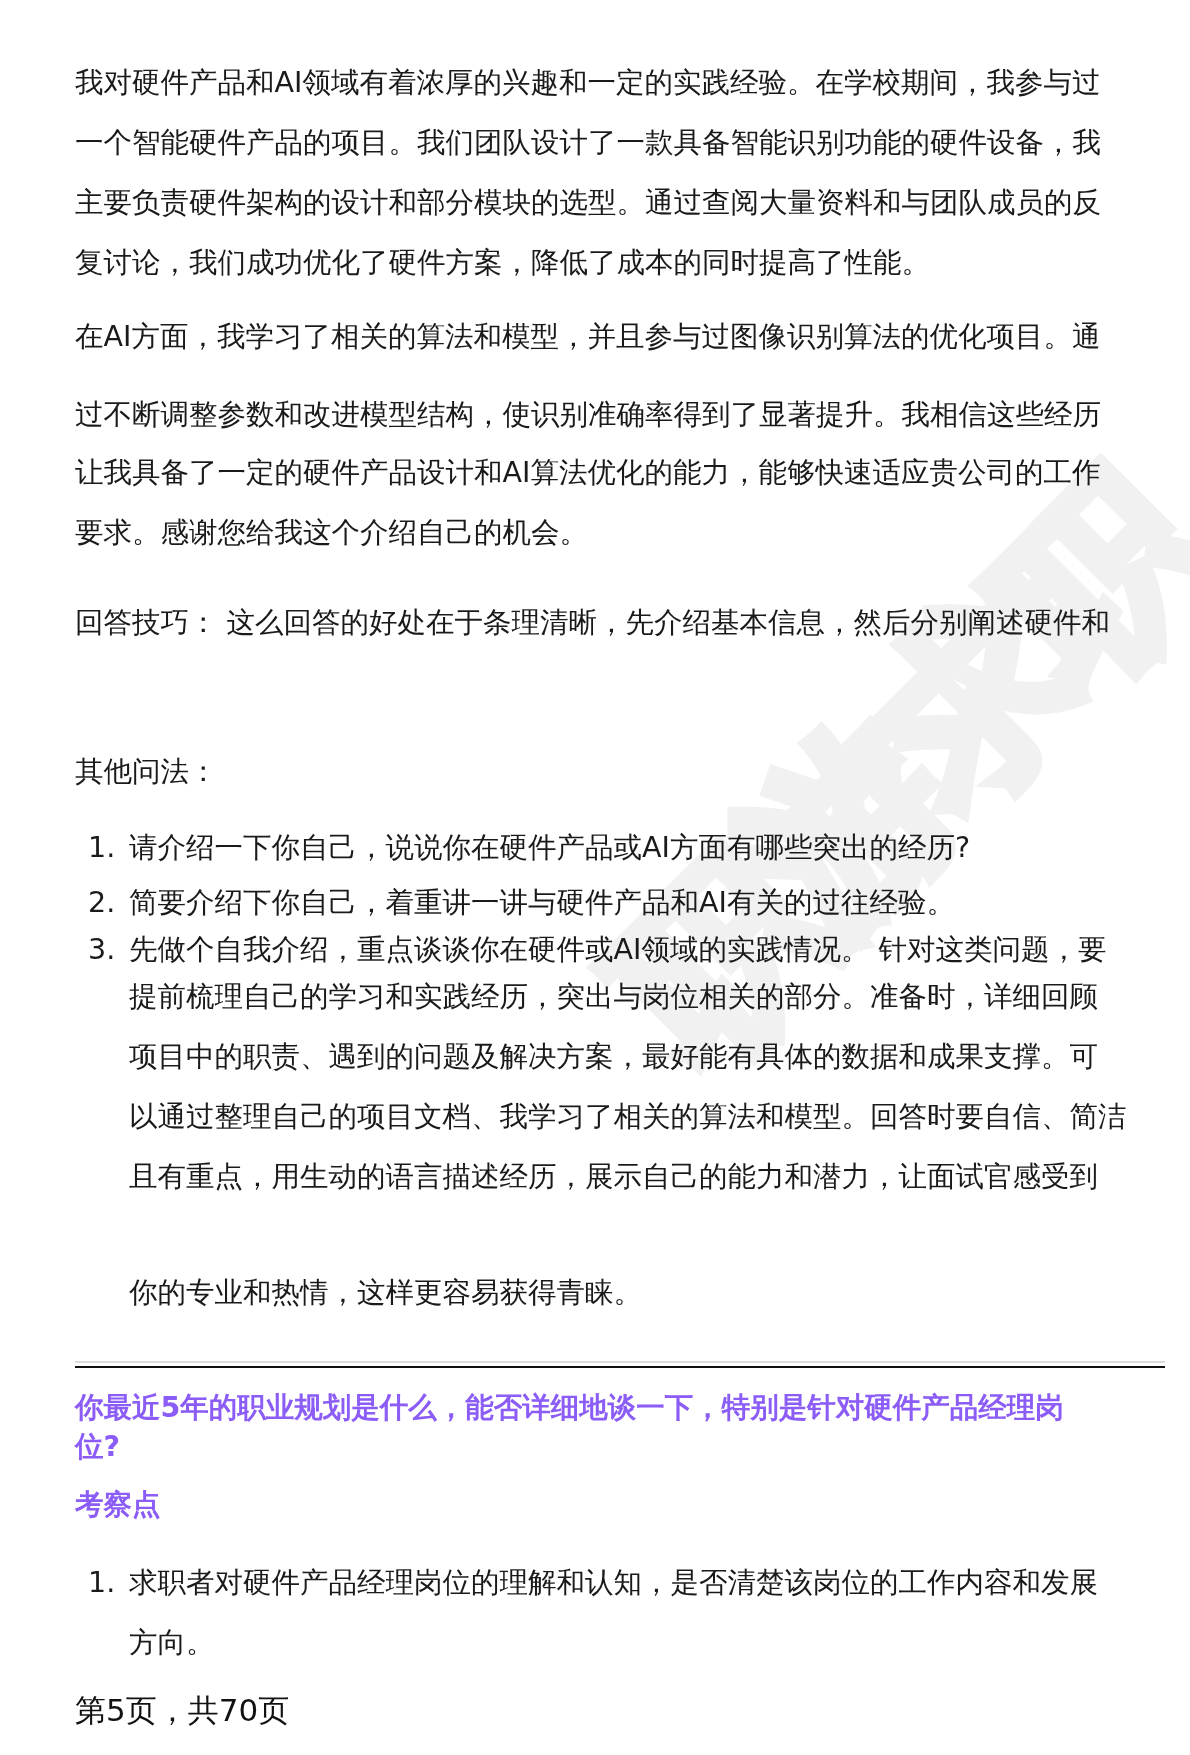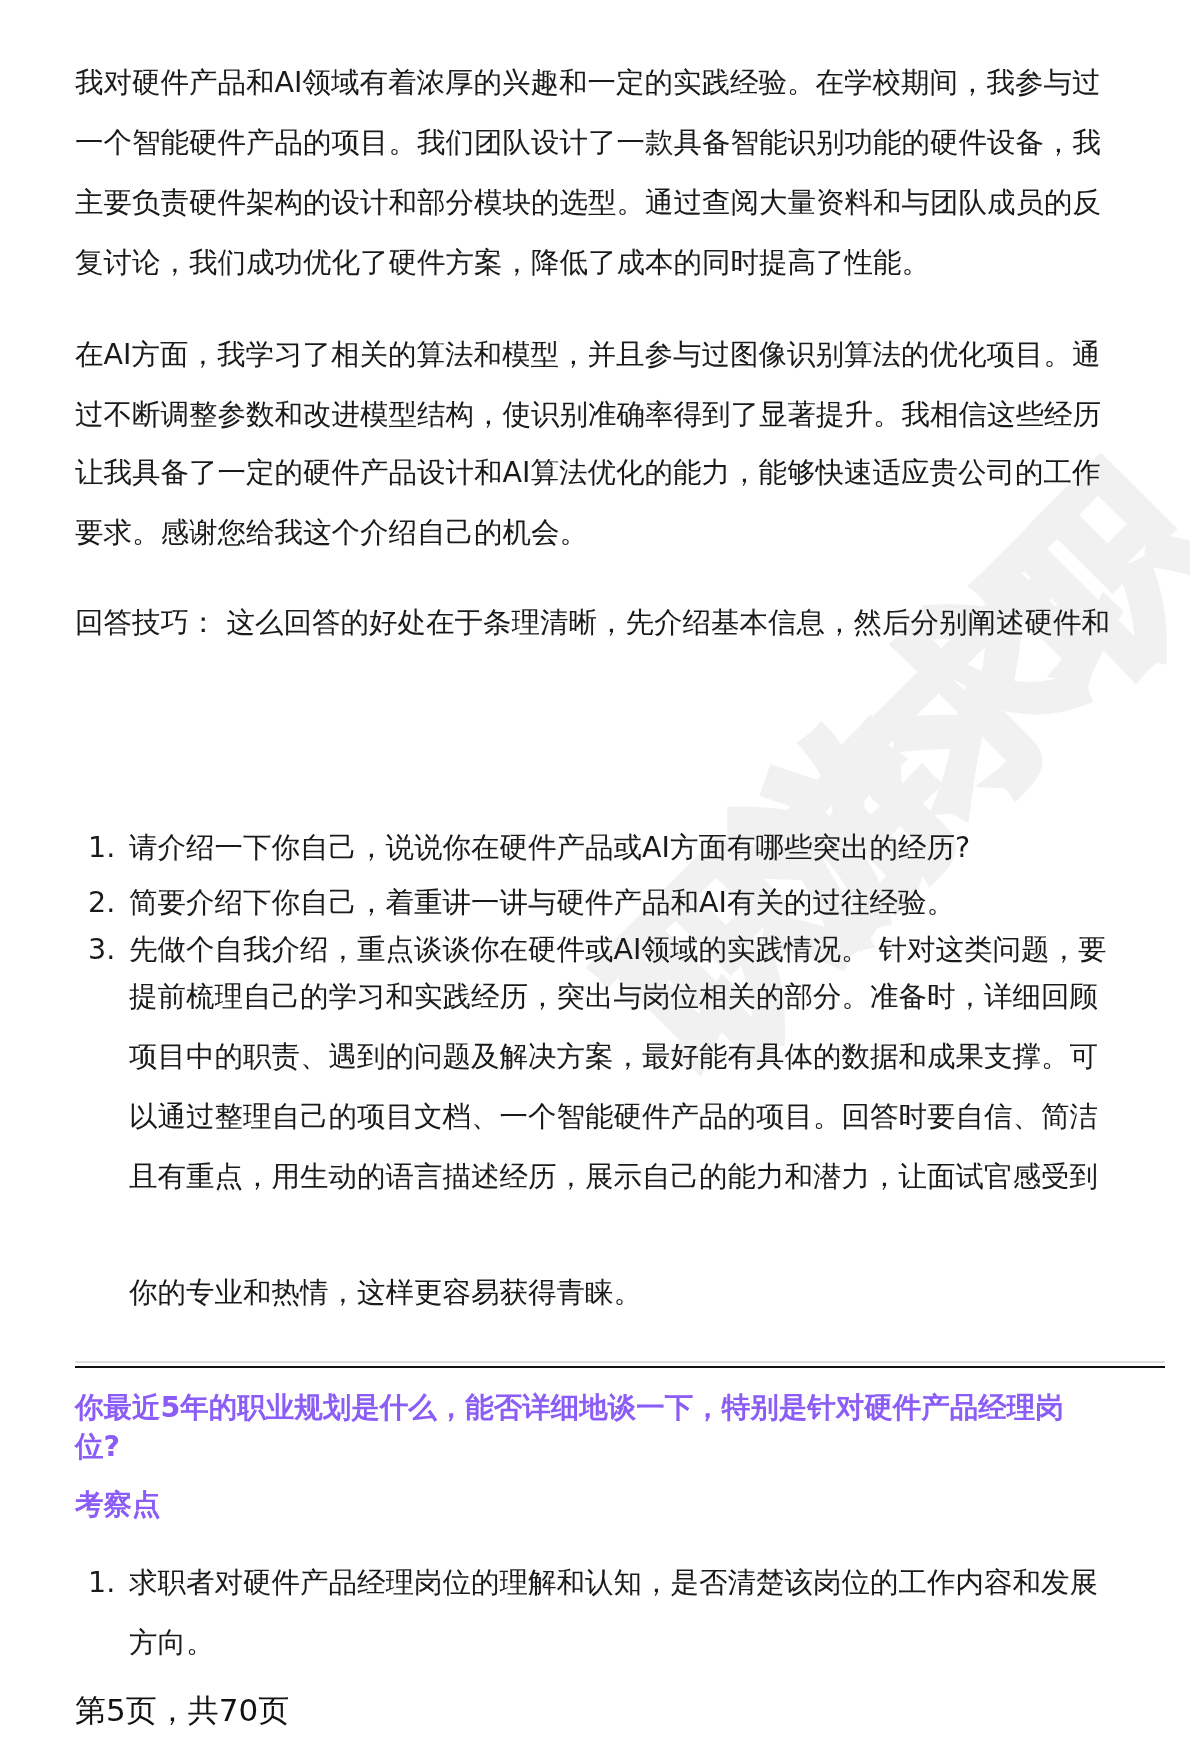--- a/index.html
+++ b/index.html
@@ -27,43 +27,44 @@
   <span>职游求职</span>
 </div>
 
 <div class="page">
 
   <div class="t" style="top:53px">我对硬件产品和AI领域有着浓厚的兴趣和一定的实践经验。在学校期间，我参与过</div>
   <div class="t" style="top:113px">一个智能硬件产品的项目。我们团队设计了一款具备智能识别功能的硬件设备，我</div>
   <div class="t" style="top:173px">主要负责硬件架构的设计和部分模块的选型。通过查阅大量资料和与团队成员的反</div>
   <div class="t" style="top:233px">复讨论，我们成功优化了硬件方案，降低了成本的同时提高了性能。</div>
 
-  <div class="t" style="top:325px">在AI方面，我学习了相关的算法和模型，并且参与过图像识别算法的优化项目。通</div>
+  <div class="t" style="top:307px">在AI方面，我学习了相关的算法和模型，并且参与过图像识别算法的优化项目。通</div>
   <div class="t" style="top:385px">过不断调整参数和改进模型结构，使识别准确率得到了显著提升。我相信这些经历</div>
   <div class="t" style="top:443px">让我具备了一定的硬件产品设计和AI算法优化的能力，能够快速适应贵公司的工作</div>
   <div class="t" style="top:503px">要求。感谢您给我这个介绍自己的机会。</div>
 
   <div class="t" style="top:593px">回答技巧： 这么回答的好处在于条理清晰，先介绍基本信息，然后分别阐述硬件和</div>
 
+  <div class="t" style="top:742px">其他问法：</div>
 
   <div>
     <div>
       <span class="li-num" style="top:818px">1.</span>
       <span class="li-text" style="top:818px">请介绍一下你自己，说说你在硬件产品或AI方面有哪些突出的经历?</span>
     </div>
     <div>
       <span class="li-num" style="top:873px">2.</span>
       <span class="li-text" style="top:873px">简要介绍下你自己，着重讲一讲与硬件产品和AI有关的过往经验。</span>
     </div>
     <div>
       <span class="li-num" style="top:920px">3.</span>
       <span class="li-text" style="top:920px">先做个自我介绍，重点谈谈你在硬件或AI领域的实践情况。 针对这类问题，要</span>
       <span class="li-text" style="top:967px">提前梳理自己的学习和实践经历，突出与岗位相关的部分。准备时，详细回顾</span>
       <span class="li-text" style="top:1027px">项目中的职责、遇到的问题及解决方案，最好能有具体的数据和成果支撑。可</span>
-      <span class="li-text" style="top:1087px">以通过整理自己的项目文档、一个智能硬件产品的项目。回答时要自信、简洁</span>
+      <span class="li-text" style="top:1087px">以通过整理自己的项目文档、我学习了相关的算法和模型。回答时要自信、简洁</span>
       <span class="li-text" style="top:1147px">且有重点，用生动的语言描述经历，展示自己的能力和潜力，让面试官感受到</span>
       <span class="li-text" style="top:1263px">你的专业和热情，这样更容易获得青睐。</span>
     </div>
   </div>
 
   <div class="rule-light"></div>
   <div class="rule-dark"></div>
 
   <div class="t red" style="top:1388px; line-height:40px">你最近5年的职业规划是什么，能否详细地谈一下，特别是针对硬件产品经理岗</div>
   <div class="t red" style="top:1427px; line-height:40px">位?</div>

